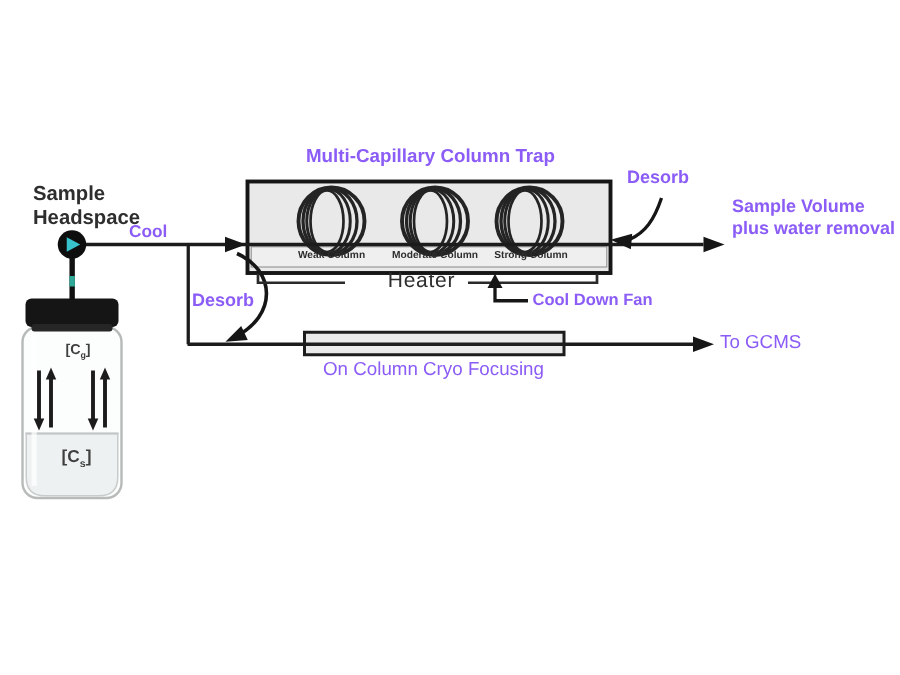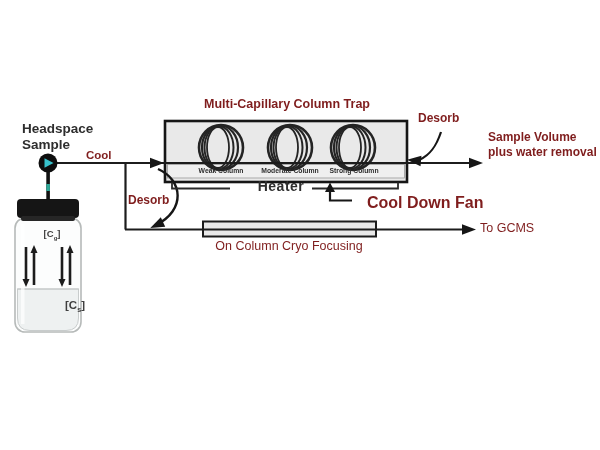--- a/index.html
+++ b/index.html
@@ -1,37 +1,37 @@
 <!DOCTYPE html>
 <html><head>
 <meta charset="utf-8">
 <style>
   html,body{margin:0;padding:0;background:#ffffff;}
   .stage{
     position:relative;width:600px;height:450px;background:#ffffff;overflow:hidden;
     font-family:"Liberation Sans", sans-serif;color:#3b3b3b;
   }
   .stage svg{position:absolute;left:0;top:0;}
-  .lbl{position:absolute;white-space:nowrap;color:#7f1d1d;}
+  .lbl{position:absolute;white-space:nowrap;color:#8b5cf6;}
   .lbl.center{transform:translateX(-50%);text-align:center;}
   .headspace{left:22px;top:121px;font-size:13.5px;font-weight:800;line-height:15.5px;color:#2e2e2e;}
   .trap-lbl{left:86px;top:149px;font-size:11.5px;font-weight:700;}
   .title{left:287px;top:97px;font-size:12.5px;font-weight:700;}
   .desorb-left{left:128px;top:193px;font-size:12px;font-weight:700;}
   .desorb-right{left:418px;top:111px;font-size:12px;font-weight:700;}
-  .heater{left:281px;top:178px;font-size:14px;font-weight:700;letter-spacing:.5px;color:#2e2e2e;}
-  .fan-lbl{left:355px;top:193.5px;font-size:16px;font-weight:600;margin-left:12px;}
+  .heater{left:281px;top:178px;font-size:14px;font-weight:400;letter-spacing:.5px;color:#2e2e2e;}
+  .fan-lbl{left:355px;top:193.5px;font-size:11px;font-weight:600;}
   .note{left:488px;top:130px;font-size:12px;font-weight:600;line-height:14.6px;}
   .gcms{left:480px;top:221px;font-size:12.5px;font-weight:400;}
   .cryo-lbl{left:289px;top:238.5px;font-size:12.5px;font-weight:400;}
   .col-lbl{font-size:6.8px;font-weight:600;color:#2e2e2e;top:167px;}
   .conc{font-weight:600;color:#3f3f3f;}
   .conc sub{font-size:62%;}
   .cg{left:52px;top:228px;font-size:9.5px;}
-  .cs{left:51px;top:299px;font-size:11.5px;margin-left:24px;}
+  .cs{left:51px;top:299px;font-size:11.5px;}
 </style>
 </head>
 <body>
 
 <div class="stage">
 
   <svg width="600" height="450" viewBox="0 0 600 450">
 
     <rect x="165" y="121" width="242" height="61" fill="#e9e9e9" stroke="#161616" stroke-width="2.6"></rect>
 
@@ -101,22 +101,22 @@
 
     <g>
       <rect x="46.3" y="170" width="3.6" height="30" fill="#111111"></rect>
       <rect x="46.3" y="184" width="3.6" height="7" fill="#2fa898"></rect>
       <circle cx="48" cy="163" r="9.5" fill="#0e0e0e"></circle>
       <polygon points="44.5,158.2 44.5,167.8 53.5,163" fill="#38c2cc"></polygon>
     </g>
   </svg>
 
   <div class="lbl headspace">
+    <div>Sample</div>
     <div>Headspace</div>
-    <div>Sample</div>
   </div>
 
   <div class="lbl trap-lbl">Cool</div>
   <div class="lbl center title">Multi-Capillary Column Trap</div>
   <div class="lbl desorb-left">Desorb</div>
   <div class="lbl desorb-right">Desorb</div>
   <div class="lbl center heater">Heater</div>
   <div class="lbl fan-lbl">Cool Down Fan</div>
 
   <div class="lbl center col-lbl" style="left:221px;">Weak Column</div>

